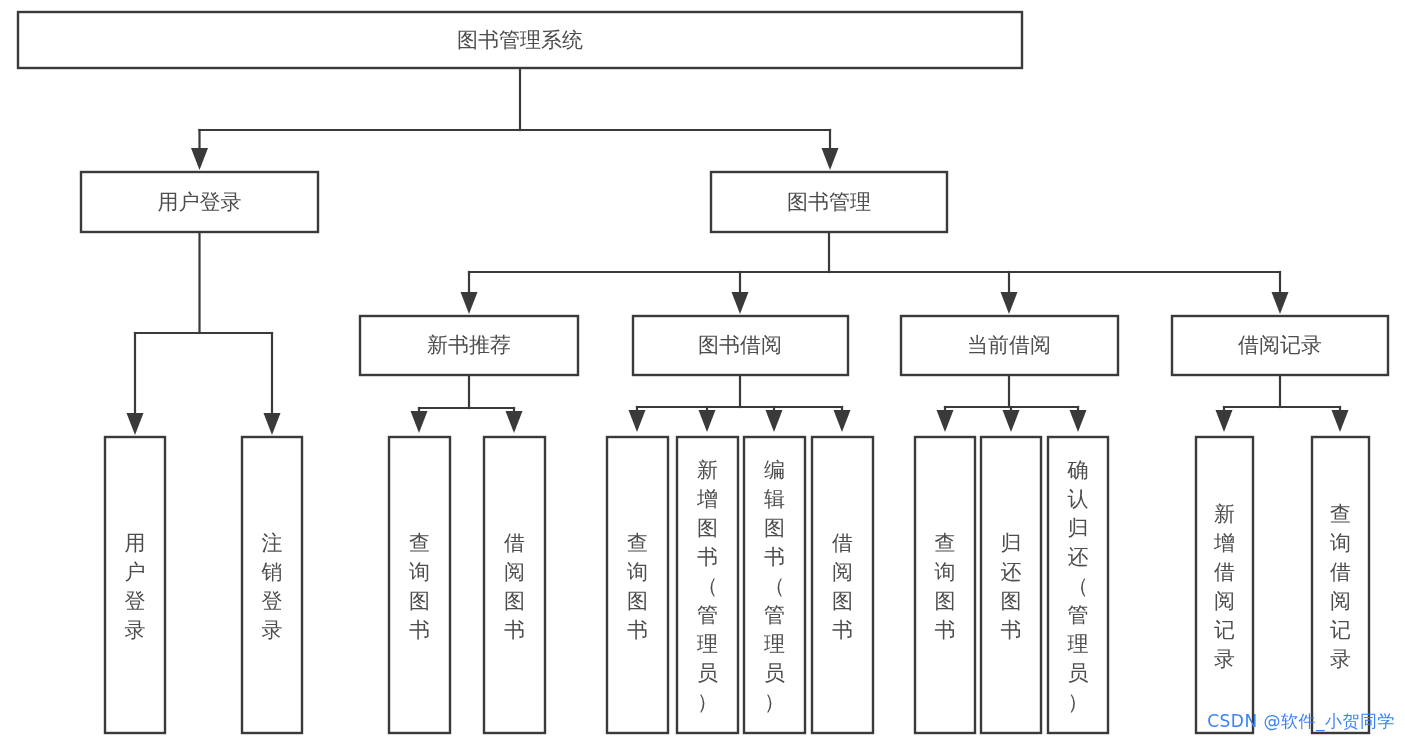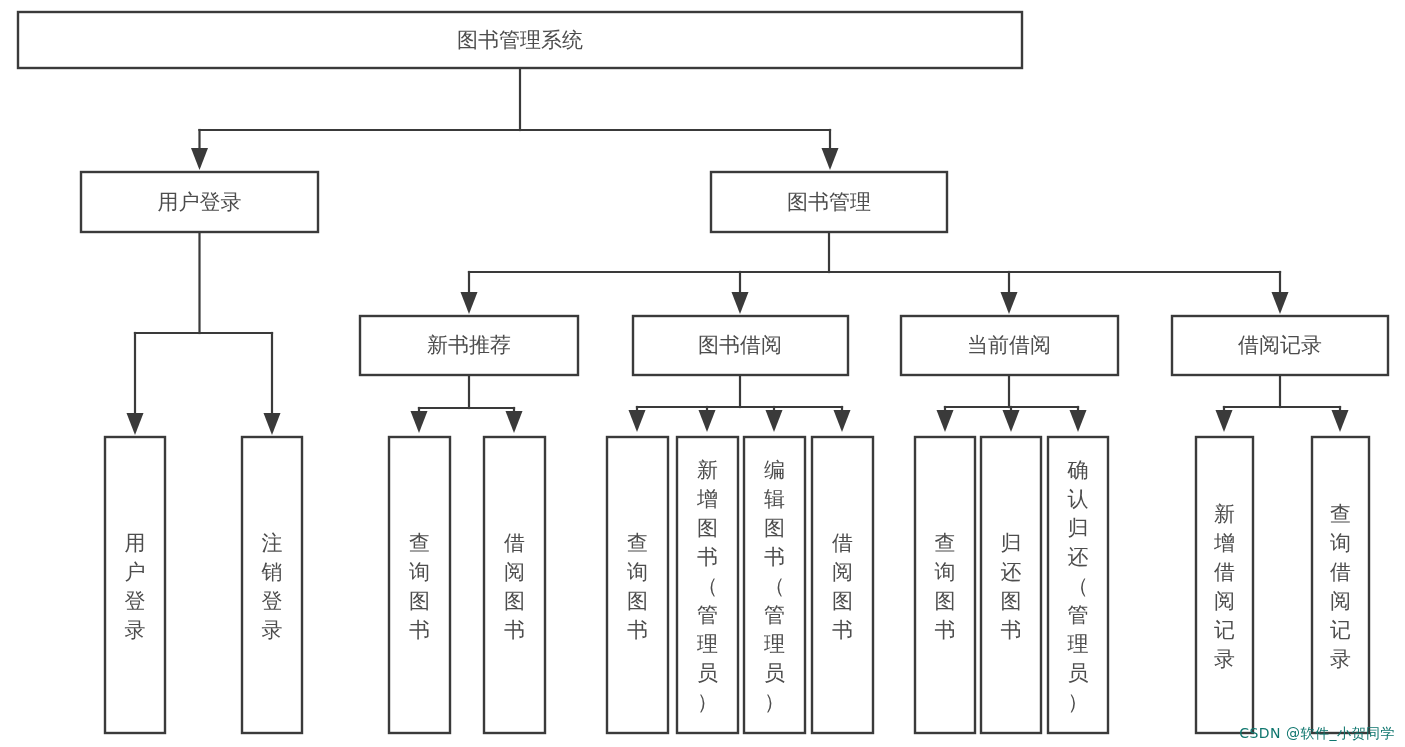--- a/index.html
+++ b/index.html
@@ -52,24 +52,24 @@
   }
   .node-label-v {
     fill: #4d4d4d;
     font-family: "DejaVu Sans", "Liberation Sans", sans-serif;
     font-size: 21px;
     text-anchor: middle;
   }
   .watermark-text {
     position: absolute;
     right: 10px;
-    bottom: 4px;
-    font-family: "DejaVu Sans", "Liberation Sans", sans-serif;
-    font-size: 14px;
-    color: #0f766e;
+    bottom: 14px;
+    font-family: "DejaVu Sans", "Liberation Sans", sans-serif;
+    font-size: 17px;
+    color: #3b82f6;
     white-space: nowrap;
     letter-spacing: 0.5px;
     pointer-events: none;
   }
 </style>
 </head>
 <body>
 
 <div id="diagram-root">
   <svg id="tree-svg" viewBox="0 0 1405 747">

